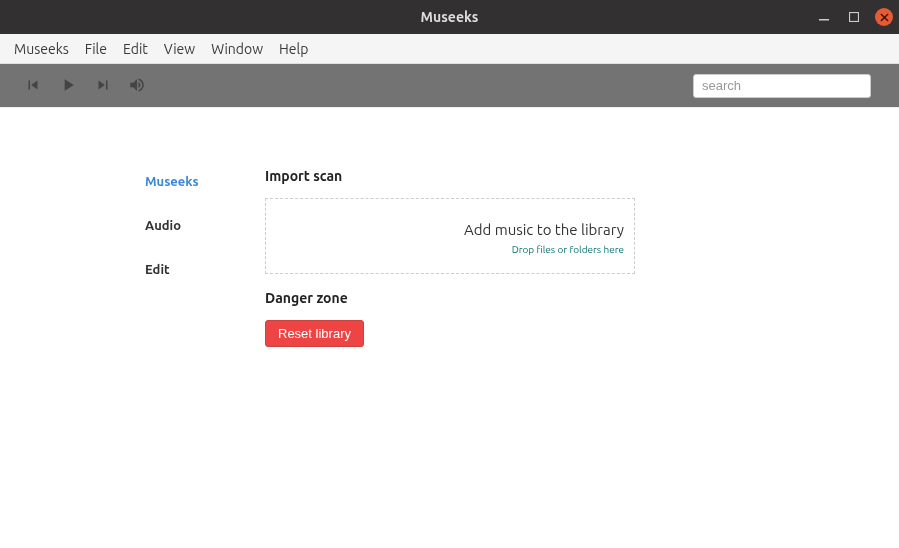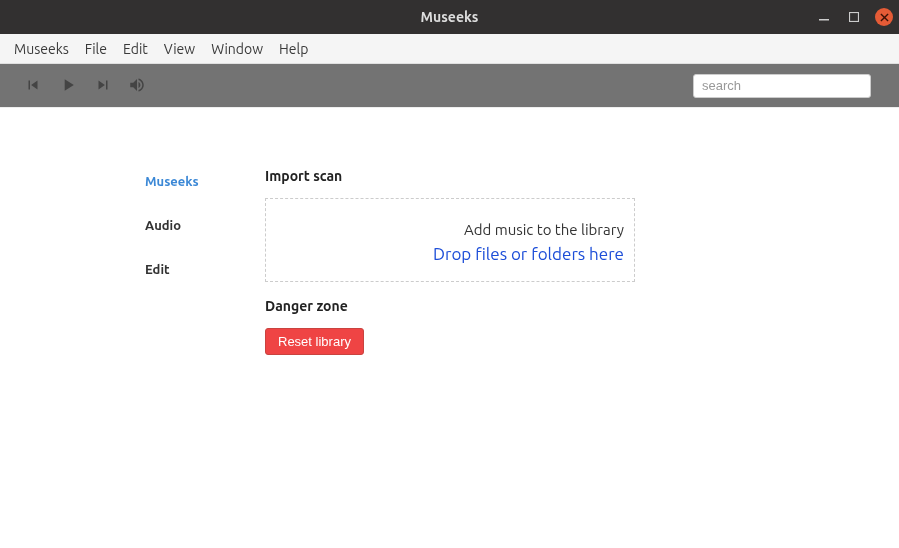--- a/index.html
+++ b/index.html
@@ -135,22 +135,22 @@
       padding: 22px 10px 18px;
       text-align: right;
       margin-bottom: 16px;
     }
     .dropzone-title {
       font-size: 15px;
       color: #333;
       margin-bottom: 6px;
     }
     .dropzone-sub {
-      font-size: 17px;
-      color: #1d4ed8;
+      font-size: 10px;
+      color: #0f766e;
     }
     .scan-note {
       font-size: 12.5px;
       color: #333;
       margin-bottom: 38px;
     }
     .scan-note code {
       font-family: monospace;
       font-size: 12px;
     }

